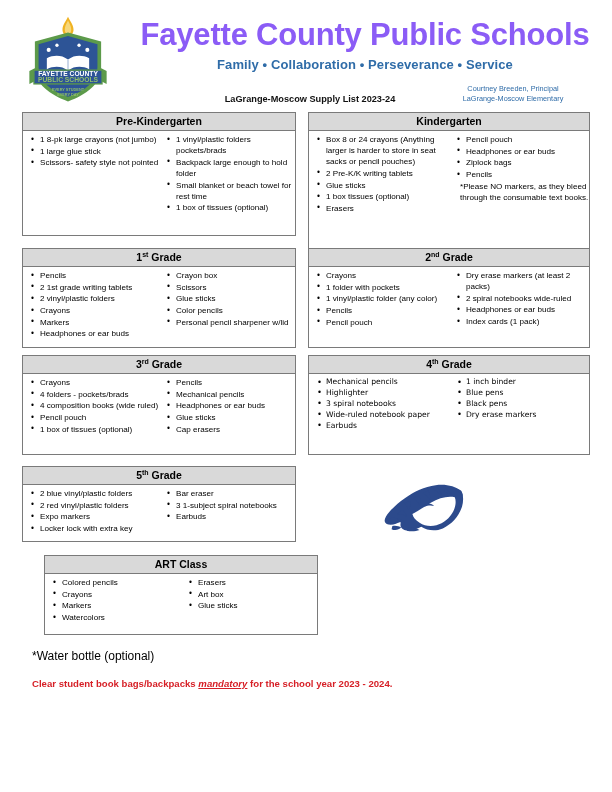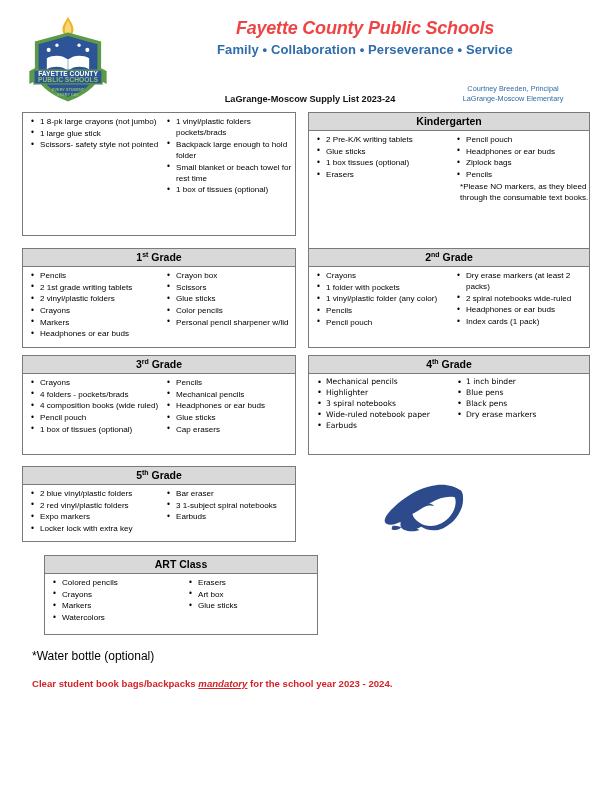--- a/index.html
+++ b/index.html
@@ -29,26 +29,25 @@
     height: 92px;
   }
   .title-block {
     position: absolute;
     left: 130px;
     top: 18px;
     width: 470px;
     text-align: center;
   }
   .main-title {
-    font-size: 18px;
+    font-size: 31px;
     font-weight: bold;
-    color: #ef4444;
+    color: #8b5cf6;
     letter-spacing: -0.2px;
     line-height: 1.12;
-    font-style: italic;
   }
   .sub-title {
     font-size: 13px;
     font-weight: bold;
     color: #2f6ca8;
     margin-top: 4px;
     letter-spacing: 0.1px;
   }
   .supply-line {
     position: absolute;
@@ -209,20 +208,23 @@
 
   <div class="supply-line">LaGrange-Moscow Supply List 2023-24</div>
 
   <div class="principal">
     <div>Courtney Breeden, Principal</div>
     <div>LaGrange-Moscow Elementary</div>
   </div>
 </div>
 
 <div class="box" style="left:22px; top:112px; width:274px; height:124px;">
+  <div class="box-head">
+    <span>Pre-Kindergarten</span><sup></sup><span></span>
+  </div>
   <div class="cols">
     <div class="col">
       <ul class="items">
         <li>1 8-pk large crayons (not jumbo)</li>
         <li>1 large glue stick</li>
         <li>Scissors- safety style not pointed</li>
       </ul>
     </div>
     <div class="col">
       <ul class="items">
@@ -235,20 +237,21 @@
   </div>
 </div>
 
 <div class="box" style="left:308px; top:112px; width:282px; height:156px;">
   <div class="box-head">
     <span>Kindergarten</span><sup></sup><span></span>
   </div>
   <div class="cols">
     <div class="col">
       <ul class="items">
+        <li>Box 8 or 24 crayons (Anything larger is harder to store in seat sacks or pencil pouches)</li>
         <li>2 Pre-K/K writing tablets</li>
         <li>Glue sticks</li>
         <li>1 box tissues (optional)</li>
         <li>Erasers</li>
       </ul>
     </div>
     <div class="col">
       <ul class="items">
         <li>Pencil pouch</li>
         <li>Headphones or ear buds</li>

